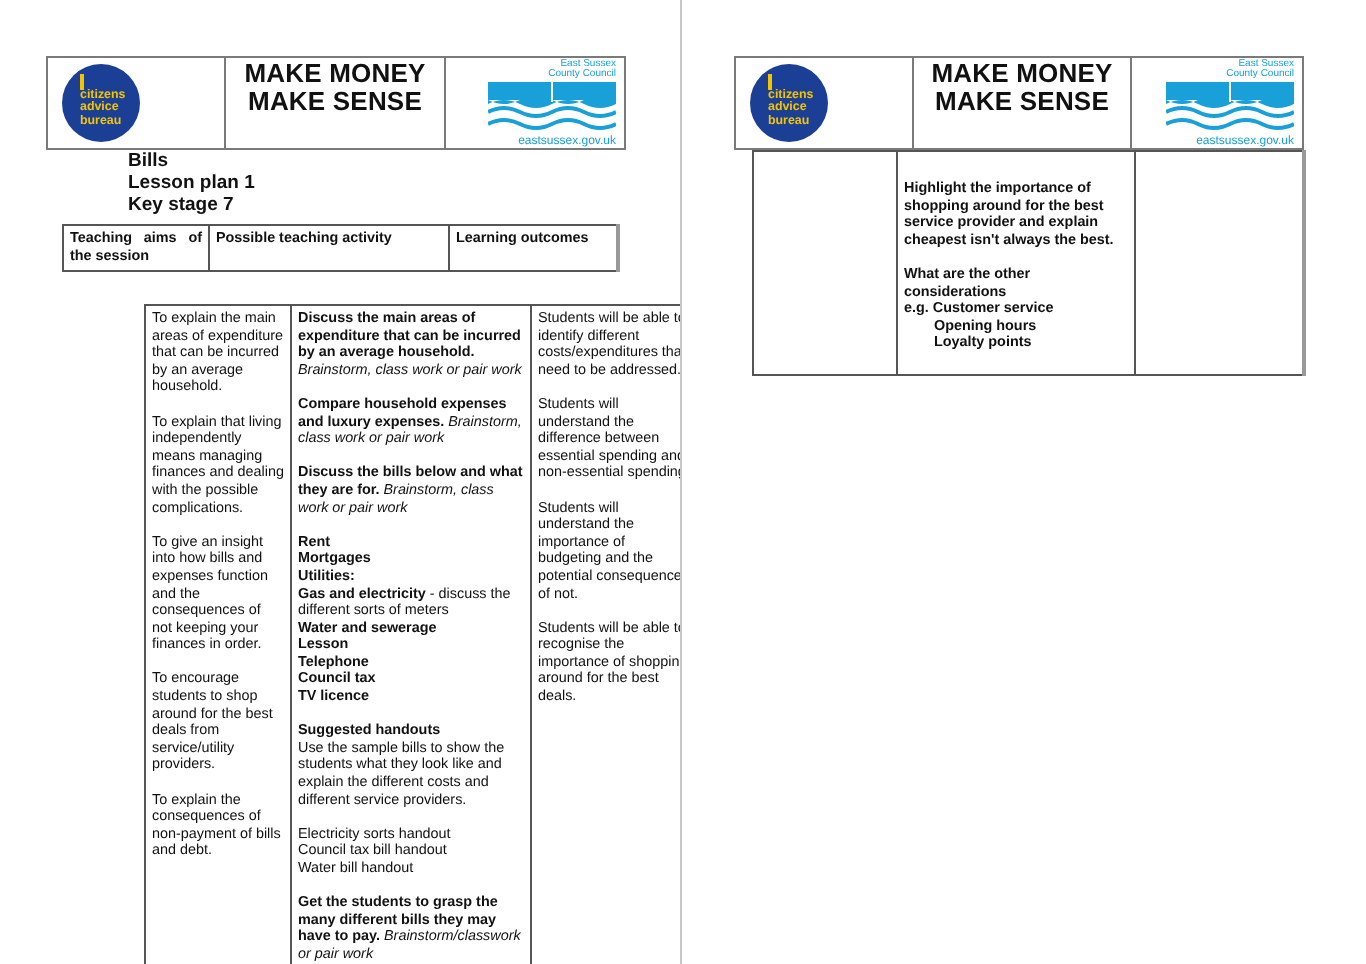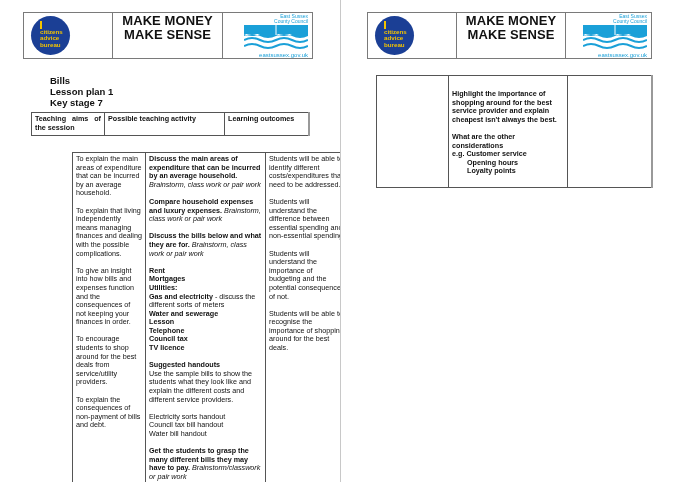--- a/index.html
+++ b/index.html
@@ -4,39 +4,39 @@
   <style>
     * { box-sizing: border-box; margin: 0; padding: 0; }
     html, body { width: 683px; height: 482px; overflow: hidden; background: #ffffff; }
     body { position: relative; font-family: "Liberation Sans", sans-serif; color: #111; }
 
     .page { position: absolute; top: 0; height: 482px; background: #fff; }
     .page-left { left: 0; width: 340px; }
     .page-right { left: 341px; width: 342px; }
     .page-divider { position: absolute; left: 340px; top: 0; width: 1px; height: 482px; background: #c8c8c8; }
 
-    .banner { position: absolute; top: 12px; height: 47px; border: 1px solid #7a7a7a; display: flex; background: #fff; }
+    .banner { position: absolute; top: 28px; height: 47px; border: 1px solid #7a7a7a; display: flex; background: #fff; }
     .banner .cell { height: 100%; position: relative; }
     .banner .cell + .cell { border-left: 1px solid #7a7a7a; }
     .banner .logo-cell { width: 88px; }
     .banner .title-cell { width: 110px; text-align: center; }
     .banner .council-cell { flex: 1; }
 
     .banner-title { font-family: "Liberation Sans", sans-serif; font-weight: bold; font-size: 13px; line-height: 14px; color: #111; padding-top: 1px; letter-spacing: 0.1px; }
 
     .cab-logo { position: absolute; left: 7px; top: 3px; width: 39px; height: 39px; border-radius: 50%; background: #1b3f95; }
     .cab-logo .bar { position: absolute; left: 9px; top: 5px; width: 1.5px; height: 8px; background: #f4c400; }
     .cab-logo .txt { position: absolute; left: 9px; top: 13px; font-size: 6.2px; line-height: 6.4px; font-weight: bold; color: #f4c400; font-family: "Liberation Sans", sans-serif; }
 
     .esc-logo { position: absolute; right: 4px; top: 1px; width: 66px; height: 44px; }
     .esc-name { position: absolute; right: 0; top: 0; font-size: 5px; line-height: 5px; color: #1aa0d8; text-align: right; font-family: "Liberation Sans", sans-serif; }
     .esc-url { position: absolute; right: 0; bottom: 0; font-size: 6px; line-height: 6px; color: #1aa0d8; font-family: "Liberation Sans", sans-serif; }
     .esc-waves { position: absolute; left: 2px; top: 9px; width: 64px; height: 28px; }
 
-    .lesson-heading { position: absolute; left: 50px; top: 75px; font-weight: bold; font-size: 9.5px; line-height: 11px; color: #111; }
+    .lesson-heading { position: absolute; left: 64px; top: 75px; font-weight: bold; font-size: 9.5px; line-height: 11px; color: #111; }
 
     table.plan { position: absolute; border-collapse: collapse; table-layout: fixed; font-size: 7.2px; line-height: 8.6px; color: #111; padding-left: 32px; }
     table.plan td { border: 1px solid #555; vertical-align: top; padding: 2px 3px; }
     table.plan td.outer-right { border-right: 2px solid #999; }
     .b { font-weight: bold; }
     .i { font-style: italic; font-weight: normal; }
     .para { margin-bottom: 8.6px; }
     .para:last-child { margin-bottom: 0; }
     .indent { padding-left: 15px; }
 

